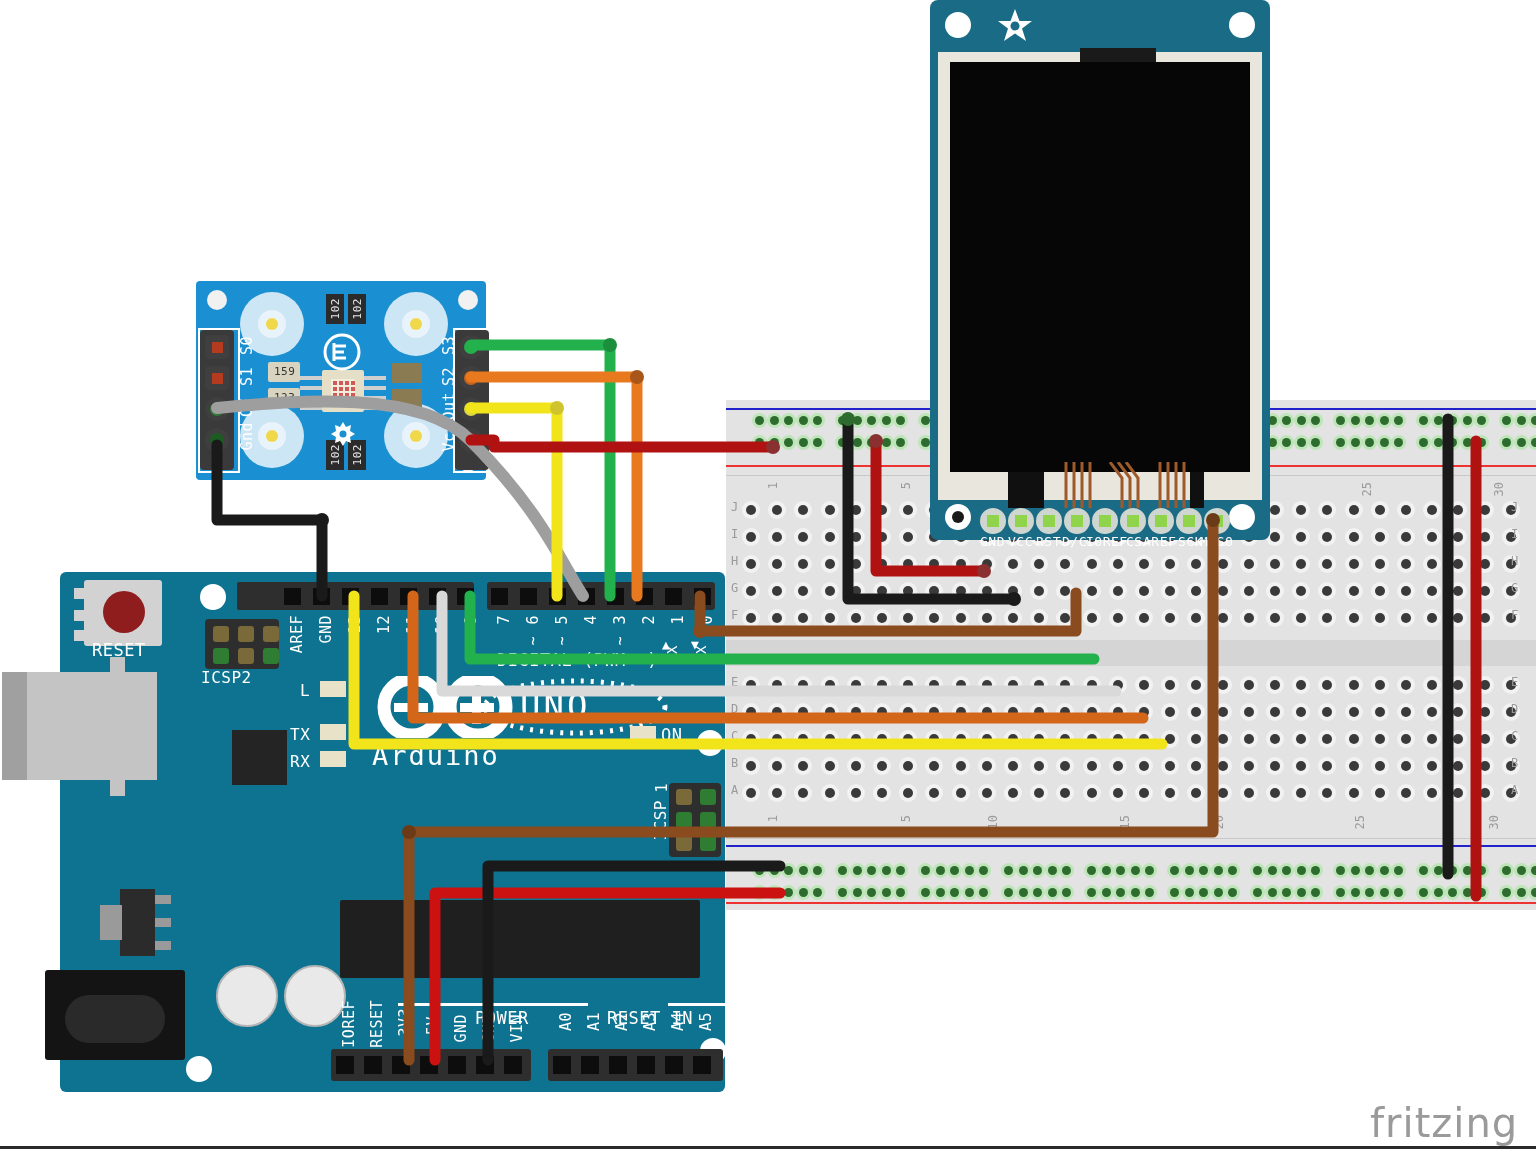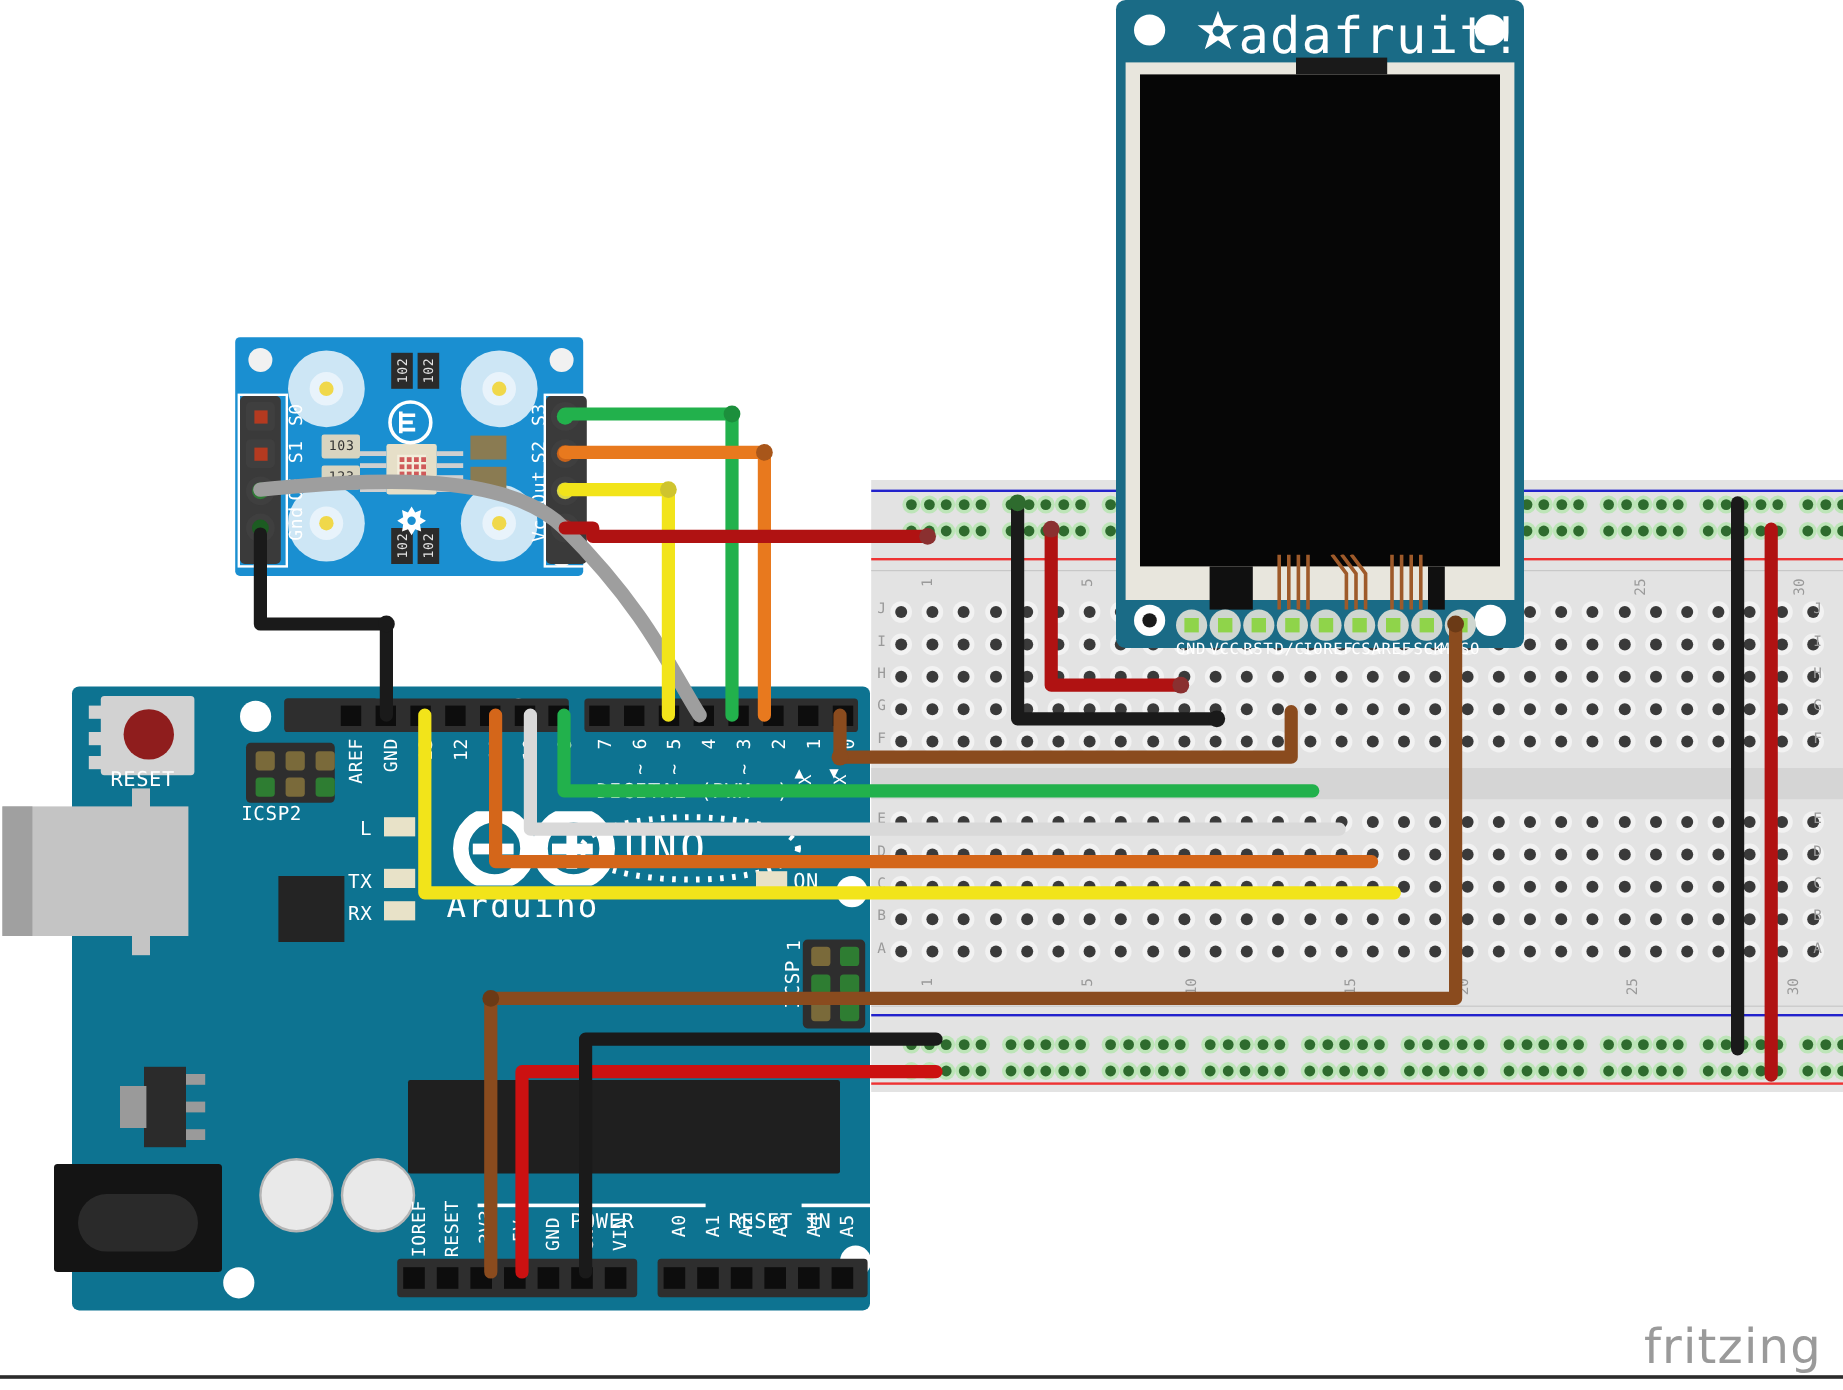--- a/index.html
+++ b/index.html
@@ -780,21 +780,21 @@
 
   <div class="abs" style="left:326px;top:294px;width:18px;height:30px;background:#2b2b2b;"></div>
   <div class="abs lbl vlbl" style="left:329px;top:298px;font-size:11px;color:#e3e3e3;">102</div>
   <div class="abs" style="left:348px;top:294px;width:18px;height:30px;background:#2b2b2b;"></div>
   <div class="abs lbl vlbl" style="left:351px;top:298px;font-size:11px;color:#e3e3e3;">102</div>
   <div class="abs" style="left:326px;top:440px;width:18px;height:30px;background:#2b2b2b;"></div>
   <div class="abs lbl vlbl" style="left:329px;top:444px;font-size:11px;color:#e3e3e3;">102</div>
   <div class="abs" style="left:348px;top:440px;width:18px;height:30px;background:#2b2b2b;"></div>
   <div class="abs lbl vlbl" style="left:351px;top:444px;font-size:11px;color:#e3e3e3;">102</div>
   <div class="abs" style="left:268px;top:362px;width:32px;height:20px;background:#d8d4c0;border-radius:2px;"></div>
-  <div class="abs lbl" style="left:274px;top:365px;font-size:11px;color:#333333;">103</div>
+  <div class="abs lbl" style="left:274px;top:365px;font-size:11px;color:#333333;">159</div>
   <div class="abs" style="left:268px;top:388px;width:32px;height:20px;background:#d8d4c0;border-radius:2px;"></div>
   <div class="abs lbl" style="left:274px;top:391px;font-size:11px;color:#333333;">123</div>
   <div class="abs" style="left:392px;top:363px;width:30px;height:20px;background:#8a7b52;"></div>
   <div class="abs" style="left:392px;top:389px;width:30px;height:20px;background:#8a7b52;"></div>
 
   <div class="abs" style="left:322px;top:332px;width:40px;height:40px;">
     <svg width="40" height="40" viewBox="0 0 40 40">
       <circle cx="20" cy="20" r="17" fill="none" stroke="#ffffff" stroke-width="3"></circle>
       <path d="M12 11 L12 29 M12 14 L24 14 M12 20 L22 20 M12 26 L24 26" stroke="#ffffff" stroke-width="3" fill="none"></path>
     </svg>
@@ -842,21 +842,20 @@
   <div class="abs" style="left:945px;top:504px;width:26px;height:26px;background:#ffffff;border-radius:50%;"></div>
   <div class="abs" style="left:952px;top:511px;width:12px;height:12px;background:#1a1a1a;border-radius:50%;"></div>
   <div class="abs" style="left:1229px;top:504px;width:26px;height:26px;background:#ffffff;border-radius:50%;"></div>
 
   <div class="abs" style="left:995px;top:7px;width:40px;height:40px;">
     <svg width="40" height="40" viewBox="0 0 40 40">
       <path d="M20 2 L24.5 14 L37 14 L27 21.5 L31 34 L20 26.5 L9 34 L13 21.5 L3 14 L15.5 14 Z" fill="#ffffff"></path>
       <circle cx="20" cy="19" r="4.5" fill="#1a6b86"></circle>
     </svg>
   </div>
-  <div class="abs lbl" style="left:1032px;top:5px;font-size:42px;letter-spacing:1px;">adafruit!</div>
 
   <div class="abs" style="left:938px;top:52px;width:324px;height:448px;background:#e8e6dd;"></div>
   <div class="abs" style="left:950px;top:62px;width:300px;height:410px;background:#060606;"></div>
   <div class="abs" style="left:1080px;top:48px;width:76px;height:14px;background:#1a1a1a;"></div>
   <div class="abs" style="left:1008px;top:472px;width:36px;height:36px;background:#101010;"></div>
   <div class="abs" style="left:1190px;top:472px;width:14px;height:36px;background:#101010;"></div>
 
   <div class="abs" style="left:1060px;top:462px;width:130px;height:50px;">
     <svg width="130" height="50" viewBox="0 0 130 50">
       <g stroke="#9e5a2a" stroke-width="3" fill="none">

